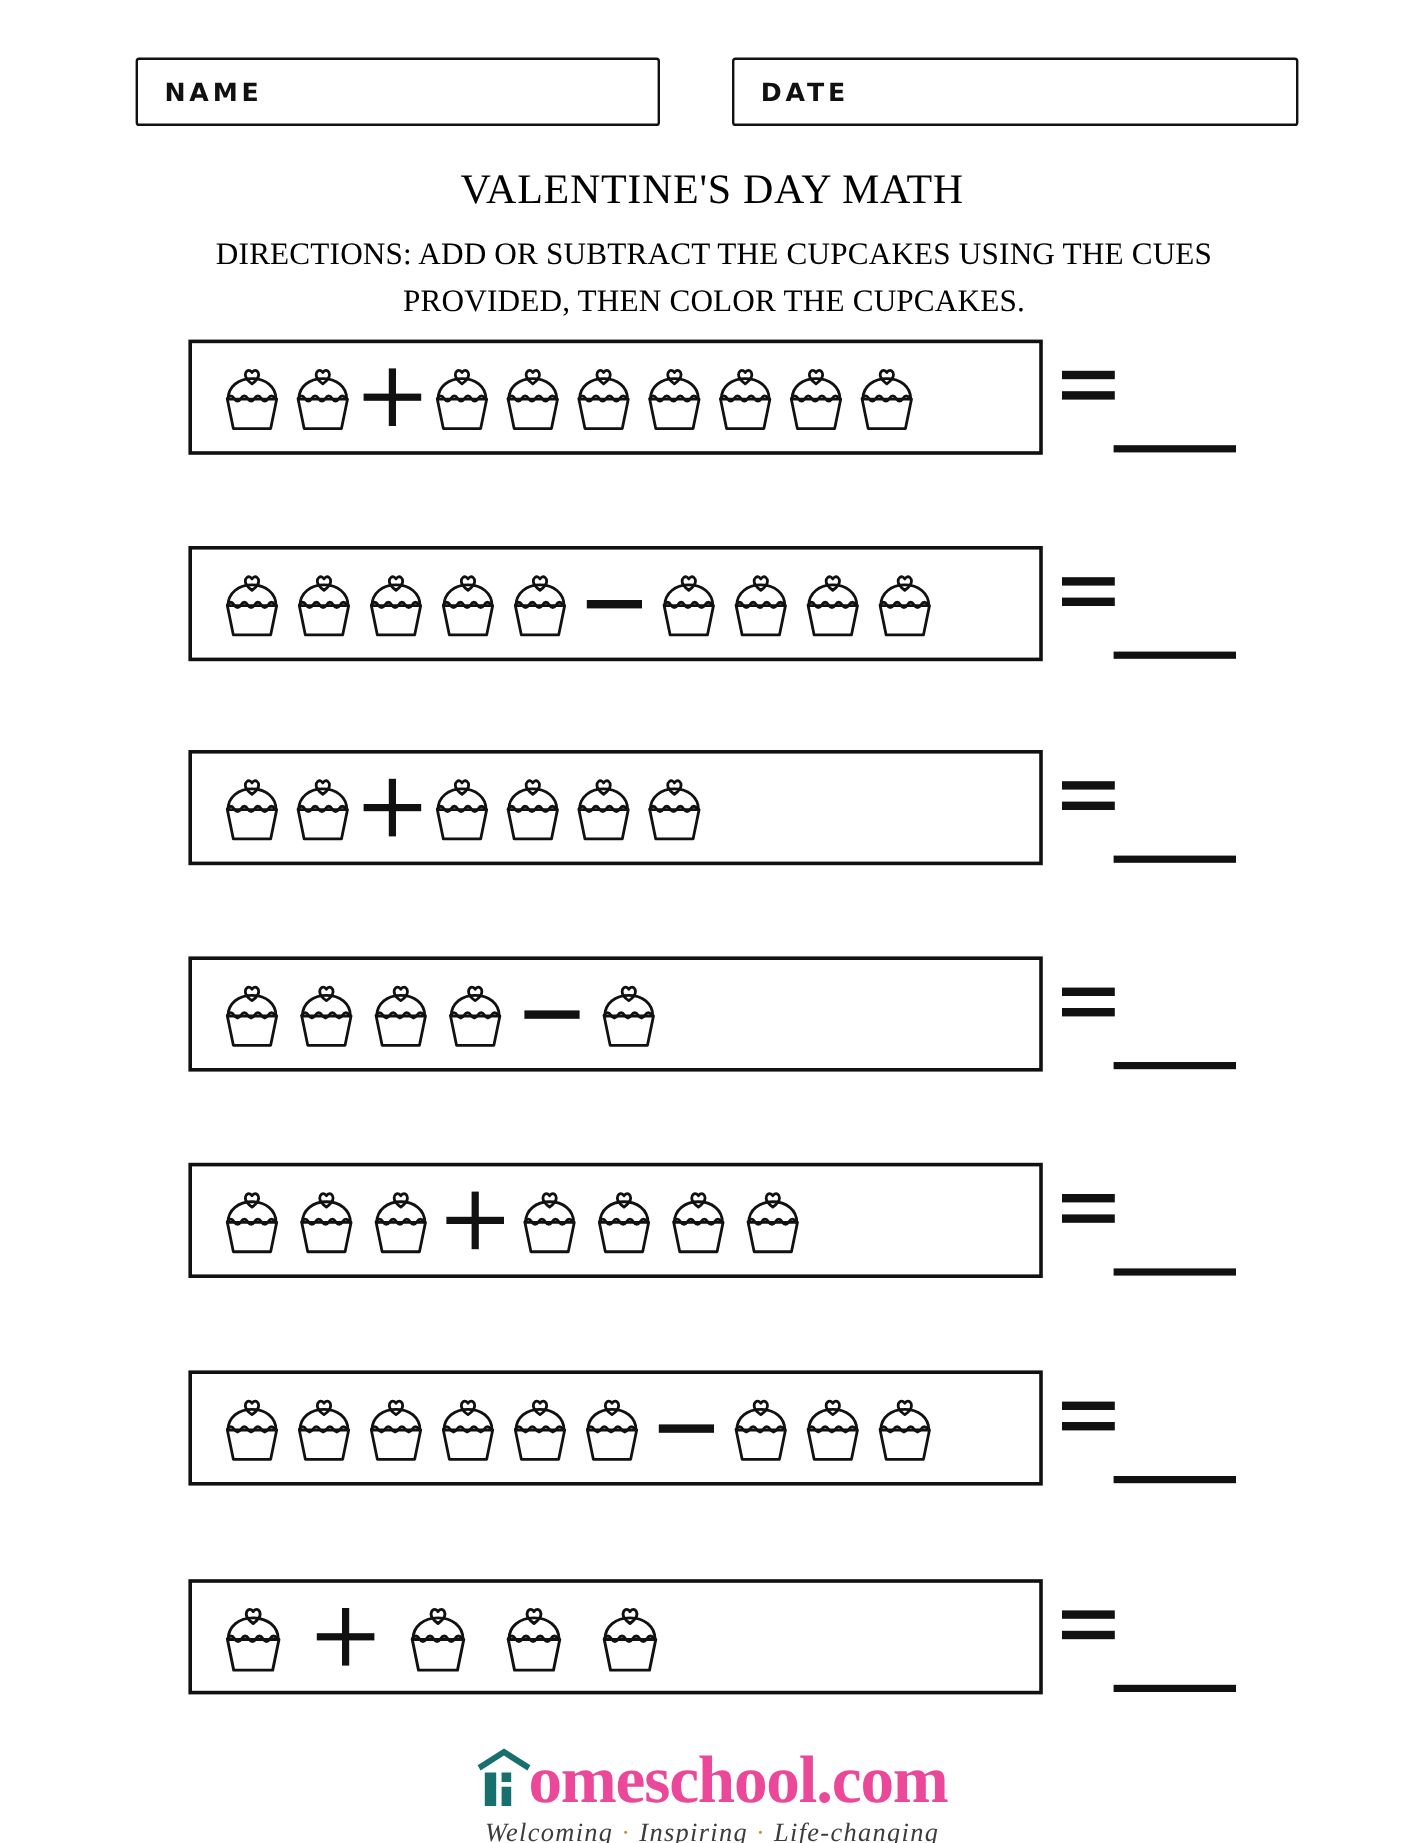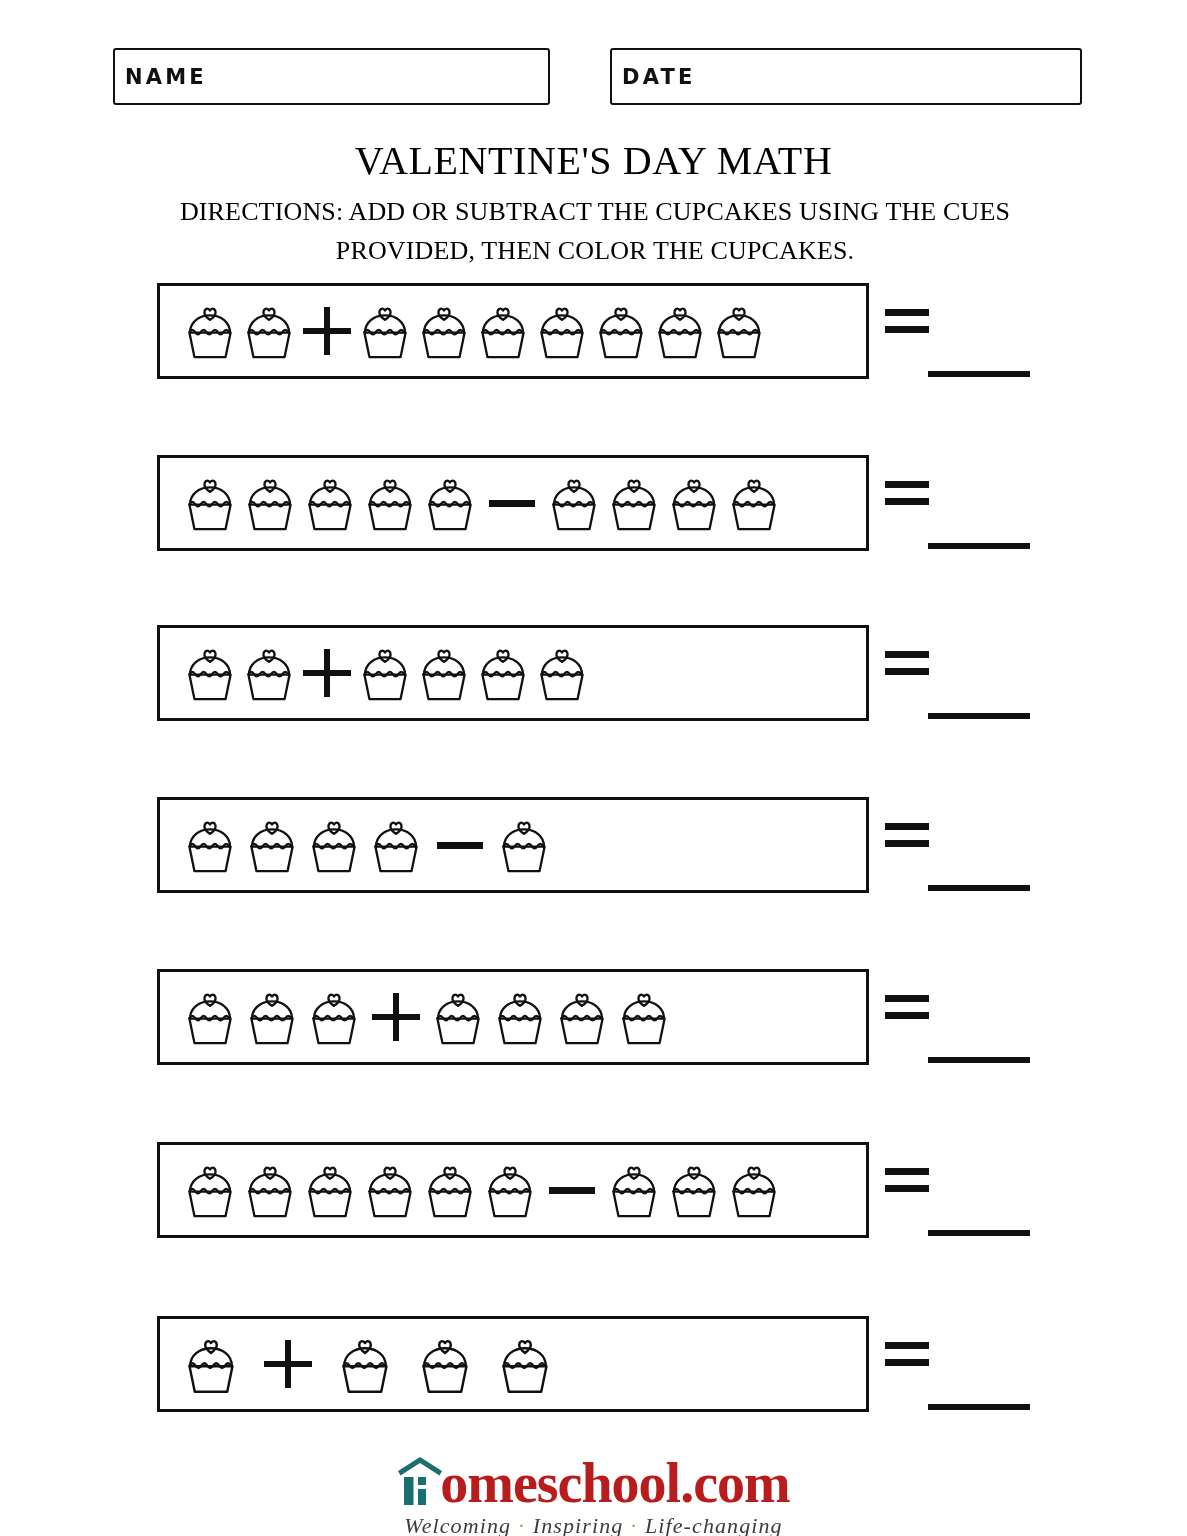--- a/index.html
+++ b/index.html
@@ -24,33 +24,33 @@
     box-sizing: border-box;
     background: #ffffff;
     display: flex;
     align-items: center;
   }
   .field-label {
     font-family: "DejaVu Sans", "Liberation Sans", sans-serif;
     font-size: 21px;
     font-weight: 700;
     letter-spacing: 3.2px;
-    padding-left: 10px;
+    padding-left: 22px;
     color: #111111;
   }
   #name-box { left: 113px; top: 48px; width: 437px; height: 57px; }
   #date-box { left: 610px; top: 48px; width: 472px; height: 57px; }
 
   
   #worksheet-title {
     position: absolute;
     left: 0; right: 0;
     top: 140px;
     text-align: center;
-    font-size: 40px;
+    font-size: 35px;
     font-weight: 400;
     letter-spacing: 0.6px;
     line-height: 1.05;
   }
   #directions {
     position: absolute;
     left: 155px;
     width: 880px;
     top: 192px;
     text-align: center;
@@ -148,21 +148,21 @@
     text-align: center;
   }
   #logo-wordmark {
     display: inline-block;
     position: relative;
     font-family: "Liberation Serif", "DejaVu Serif", serif;
     font-size: 56px;
     font-weight: 700;
     letter-spacing: -1px;
     line-height: 1;
-    color: #b91c1c;
+    color: #ec4899;
   }
   #logo-house-icon {
     display: inline-block;
     vertical-align: baseline;
     width: 46px;
     height: 50px;
     margin-right: -3px;
     position: relative;
     top: 4px;
   }

